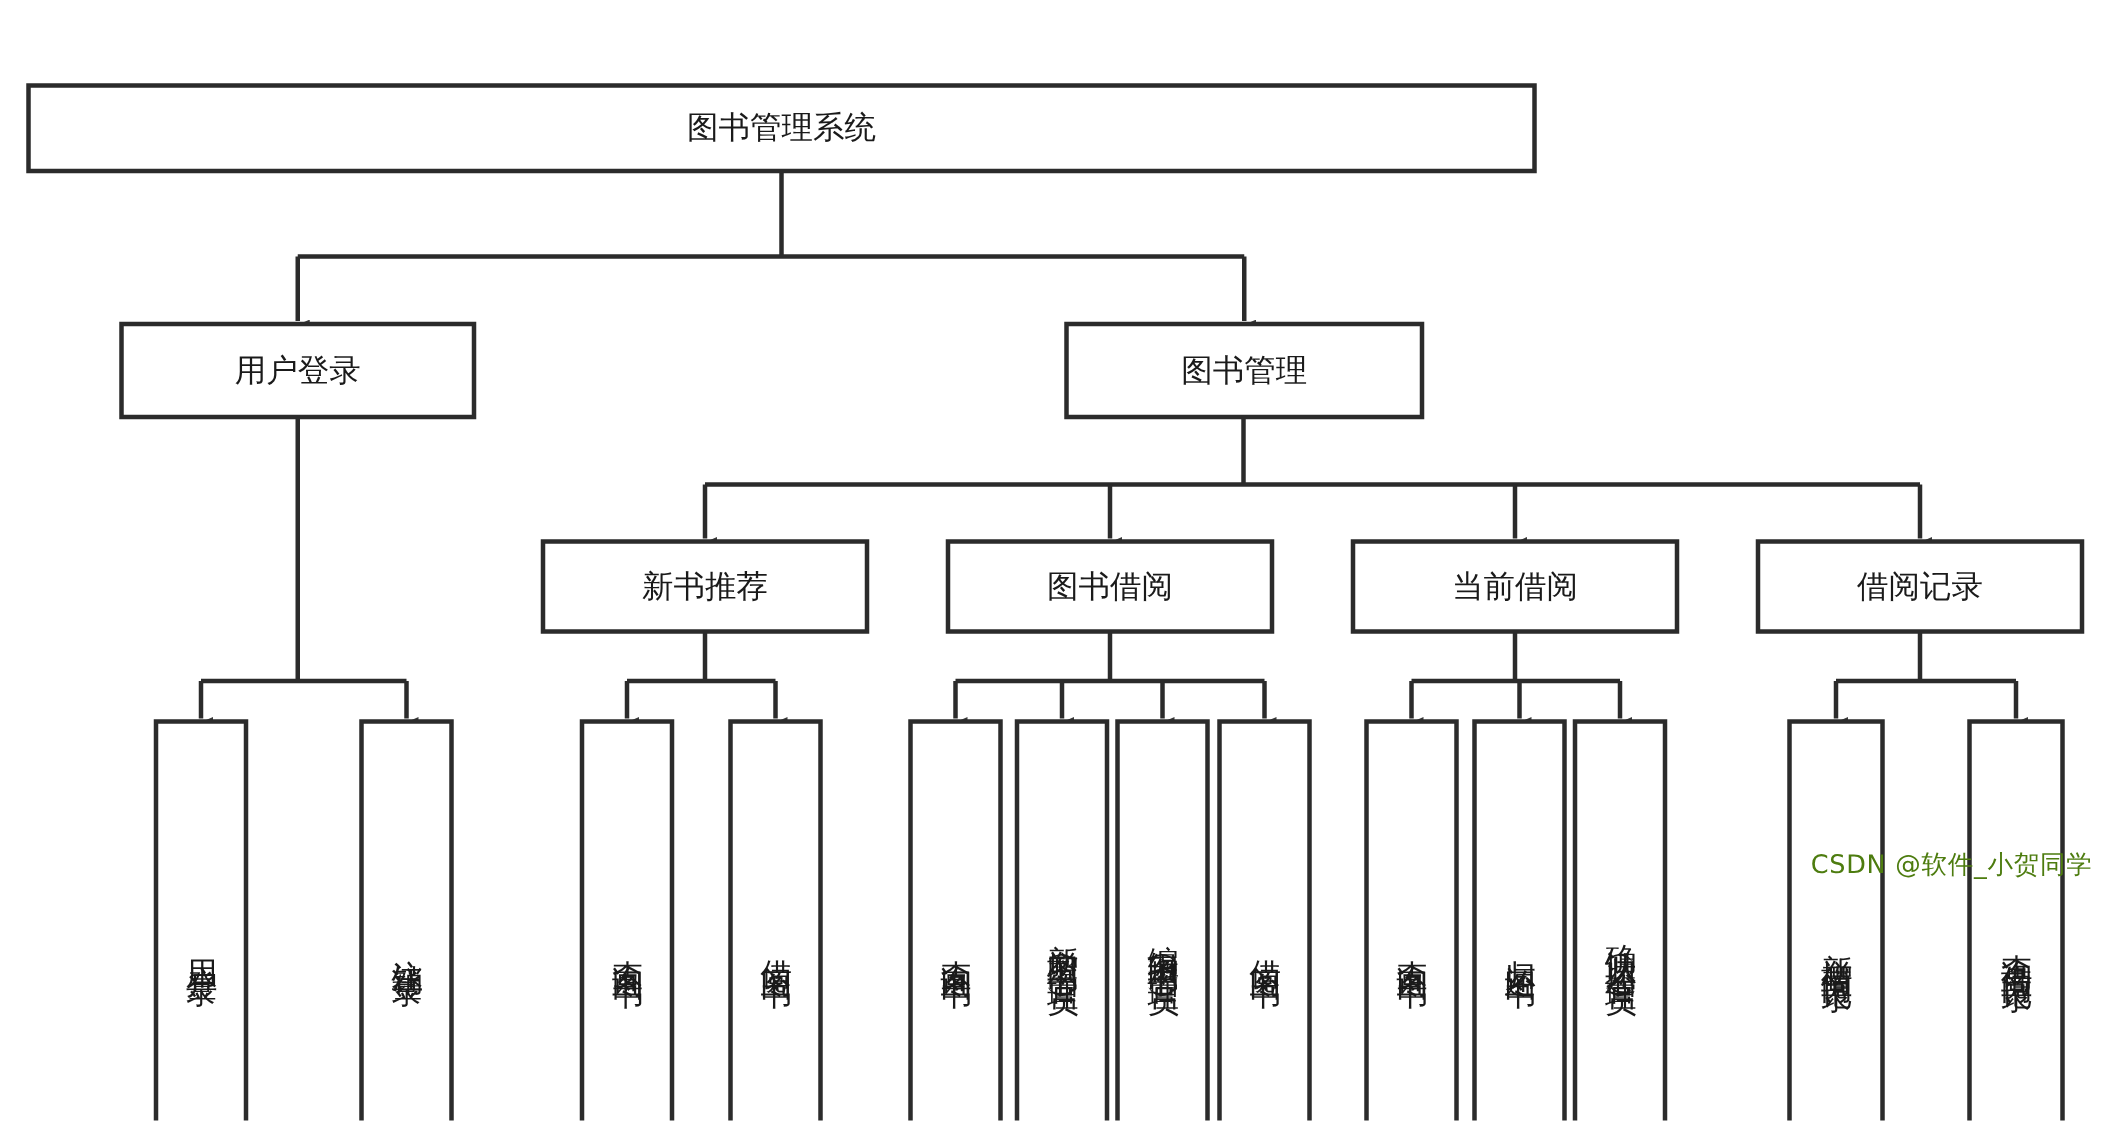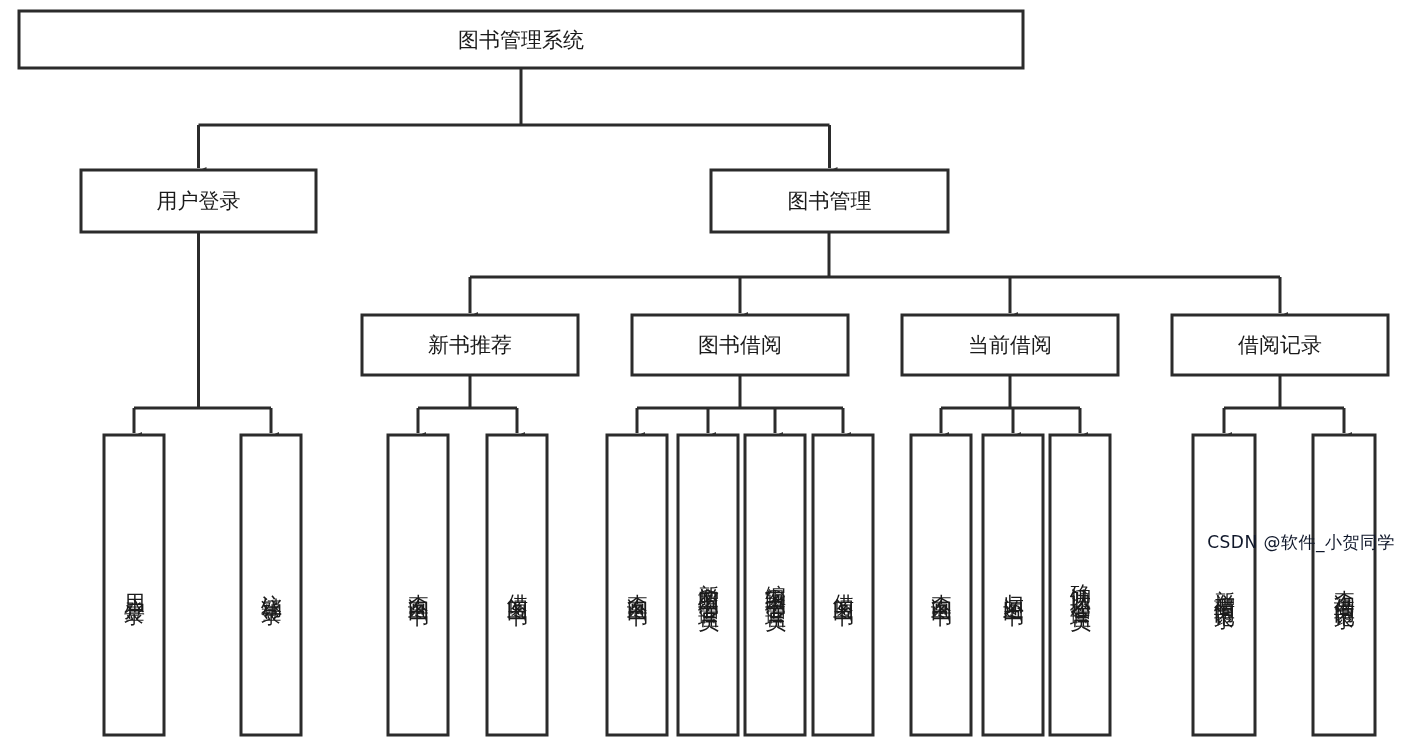--- a/index.html
+++ b/index.html
@@ -11,20 +11,21 @@
     width: 1405px;
     height: 747px;
     font-family: "DejaVu Sans", "Liberation Sans", sans-serif;
     overflow: hidden;
     position: relative;
   }
   #diagram-root {
     position: relative;
     width: 1405px;
     height: 558px;
+    margin-top: 46px;
   }
   svg.diagram {
     position: absolute;
     top: 0;
     left: 0;
     width: 1405px;
     height: 747px;
     display: block;
   }
   .node-rect {
@@ -45,24 +46,24 @@
   .node-label-h {
     font-family: "DejaVu Sans", "Liberation Sans", sans-serif;
     font-size: 21px;
     fill: #1a1a1a;
     text-anchor: middle;
     dominant-baseline: middle;
   }
   .watermark {
     position: absolute;
     right: 10px;
-    bottom: 4px;
+    bottom: 16px;
     font-family: "DejaVu Sans", "Liberation Sans", sans-serif;
     font-size: 17px;
-    color: #0f172a;
+    color: #4d7c0f;
     white-space: nowrap;
     pointer-events: none;
     letter-spacing: 0.5px;
   }
 </style>
 </head>
 <body>
 
 <div id="diagram-root">
 

